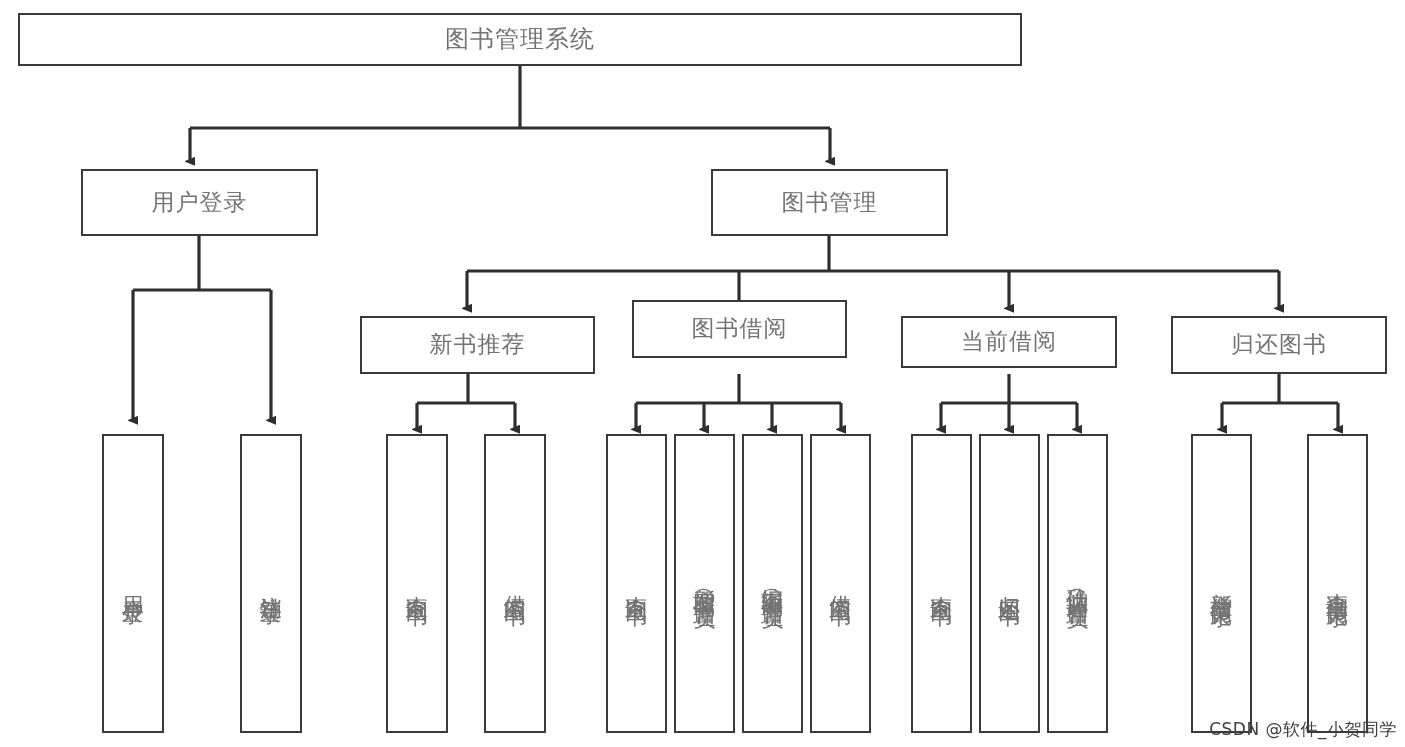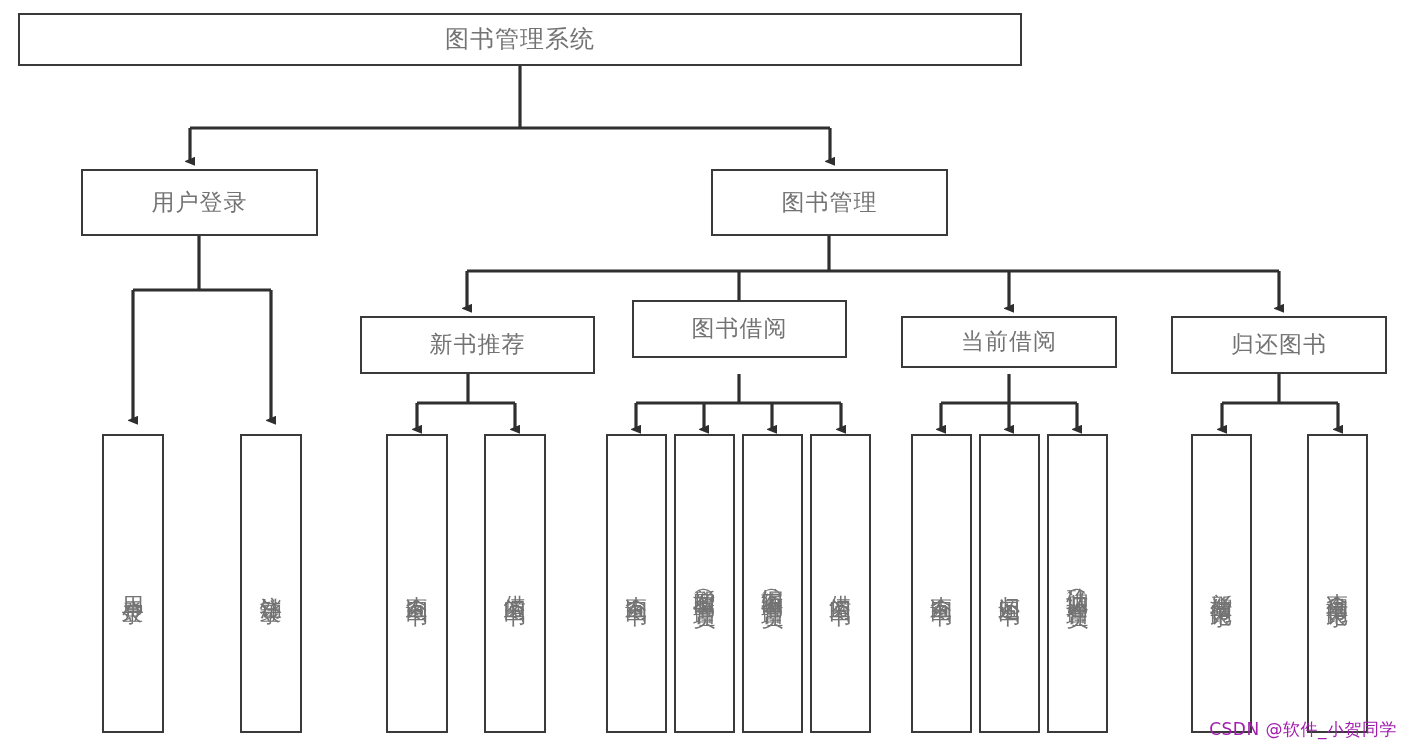--- a/index.html
+++ b/index.html
@@ -53,21 +53,21 @@
     text-orientation:upright;
     white-space:normal;
     text-align:center;
     max-height:100%;
   }
   .watermark{
     position:absolute;
     right:8px;
     bottom:6px;
     font-size:17px;
-    color:#a21caf;
+    color:#404040;
     letter-spacing:0.5px;
     white-space:nowrap;
   }
 </style>
 </head>
 <body>
 
 <div id="canvas">
 
   <svg id="wires" viewBox="0 0 1405 747">

